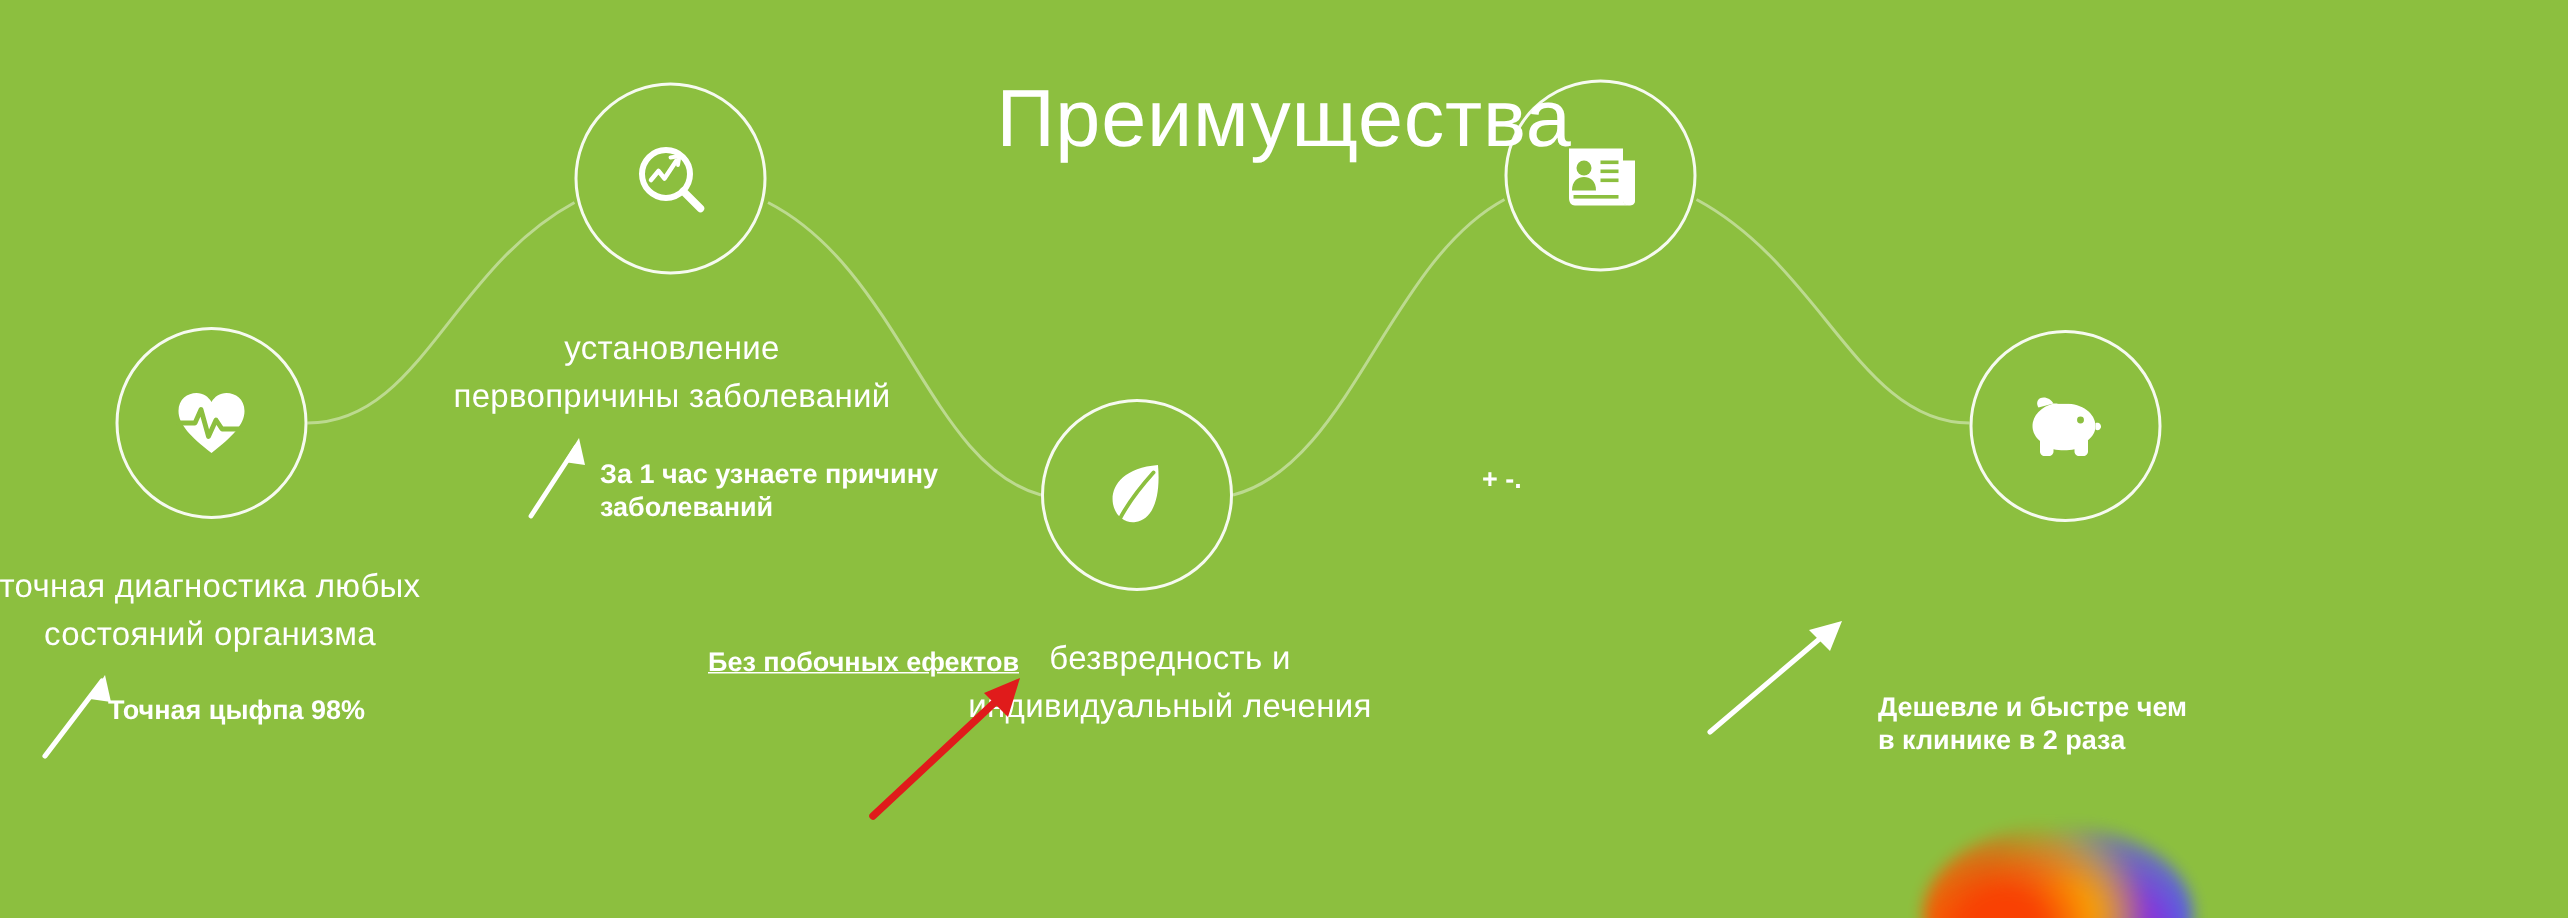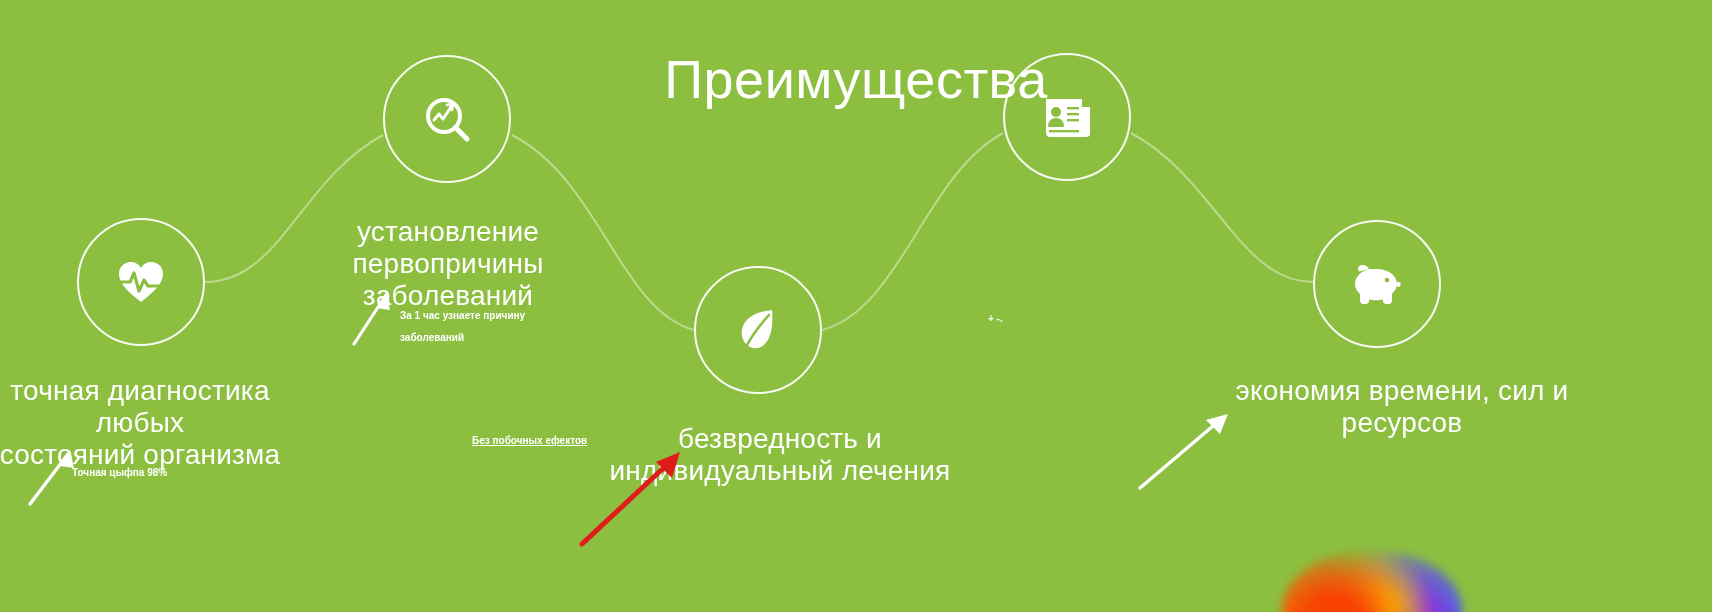--- a/index.html
+++ b/index.html
@@ -36,33 +36,33 @@
     display: flex;
     align-items: center;
     justify-content: center;
   }
   .node svg { display: block; }
 
   
   .caption {
     position: absolute;
     color: #ffffff;
-    font-size: 28px;
+    font-size: 22px;
     line-height: 32px;
     text-align: center;
     font-weight: 400;
     letter-spacing: 0.2px;
     white-space: pre-line;
   }
 
   
   .annot {
     position: absolute;
     color: #ffffff;
-    font-size: 10px;
+    font-size: 18px;
     line-height: 22px;
     font-weight: bold;
     white-space: pre-line;
   }
 
   
   .arrow { position: absolute; pointer-events: none; }
 
   
   #rainbow {
@@ -180,23 +180,23 @@
                  C26.5 37.2, 29 37, 31 36.5 L31 38 C31 39.6, 32.4 41, 34 41 L37 41
                  C38.6 41, 40 39.6, 40 38 L40 30.5 C43 28, 45 25, 45 21
                  C45 12.5, 36 6, 25 6 Z" fill="#ffffff"></path>
         <path d="M17 6 C15 2.5, 11 1, 8 2.5 C6 3.6, 5.4 6.4, 7 8.6" fill="#ffffff"></path>
         <circle cx="35" cy="17" r="2.3" fill="#8cbf3f"></circle>
         <rect x="19" y="3.5" width="12" height="2.6" rx="1.3" fill="#8cbf3f"></rect>
         <path d="M45 19 C47.5 18.4, 49 20, 48.6 22 C48.2 23.6, 46.4 24.2, 45 23.4 Z" fill="#ffffff"></path>
       </svg>
     </span>
   </div>
-  <div class="caption" style="left:1232px; top:375px; width:340px;">экономия времени, сил и
-ресурсов</div>
 
   <svg class="arrow" style="left:1134px; top:406px;" width="104" height="88" viewBox="0 0 104 88">
     <path d="M6 82 L86 14" stroke="#ffffff" stroke-width="3.4" stroke-linecap="round"></path>
     <path d="M94 8 L72 14 L86 28 Z" fill="#ffffff"></path>
   </svg>
+  <div class="annot" style="left:1252px; top:460px;">Дешевле и быстре чем
+в клинике в 2 раза</div>
 
   <div id="rainbow"></div>
 
 </div>
 
 </body></html>

